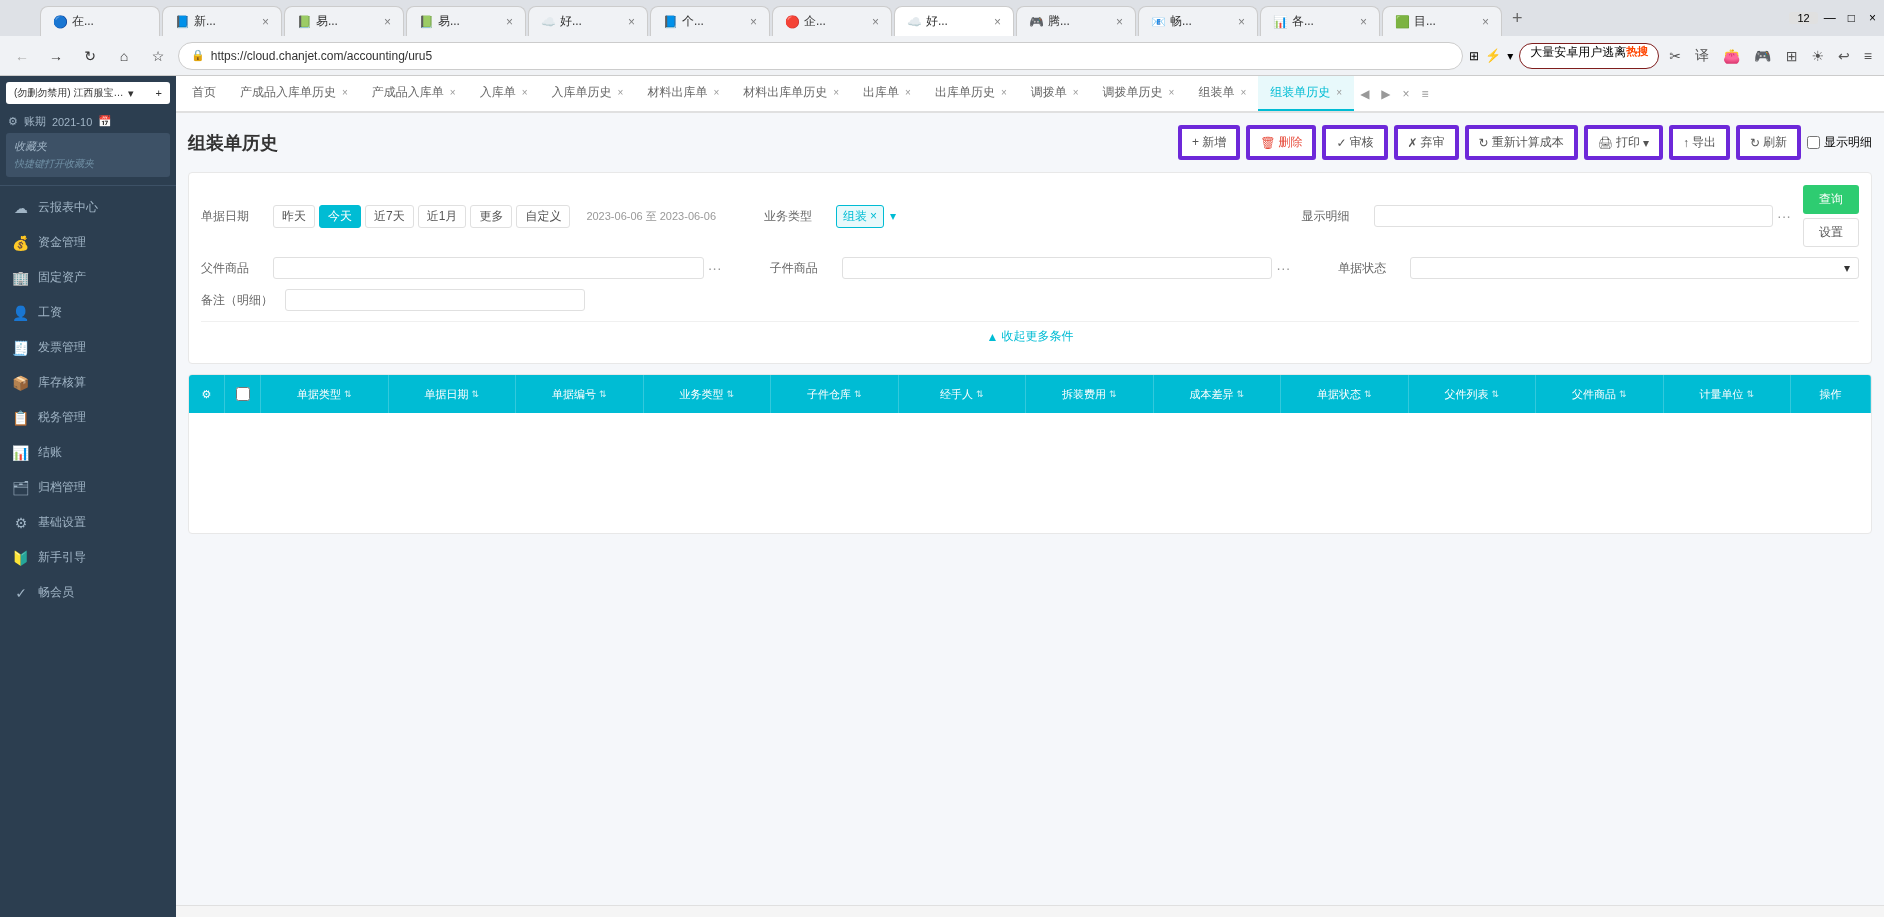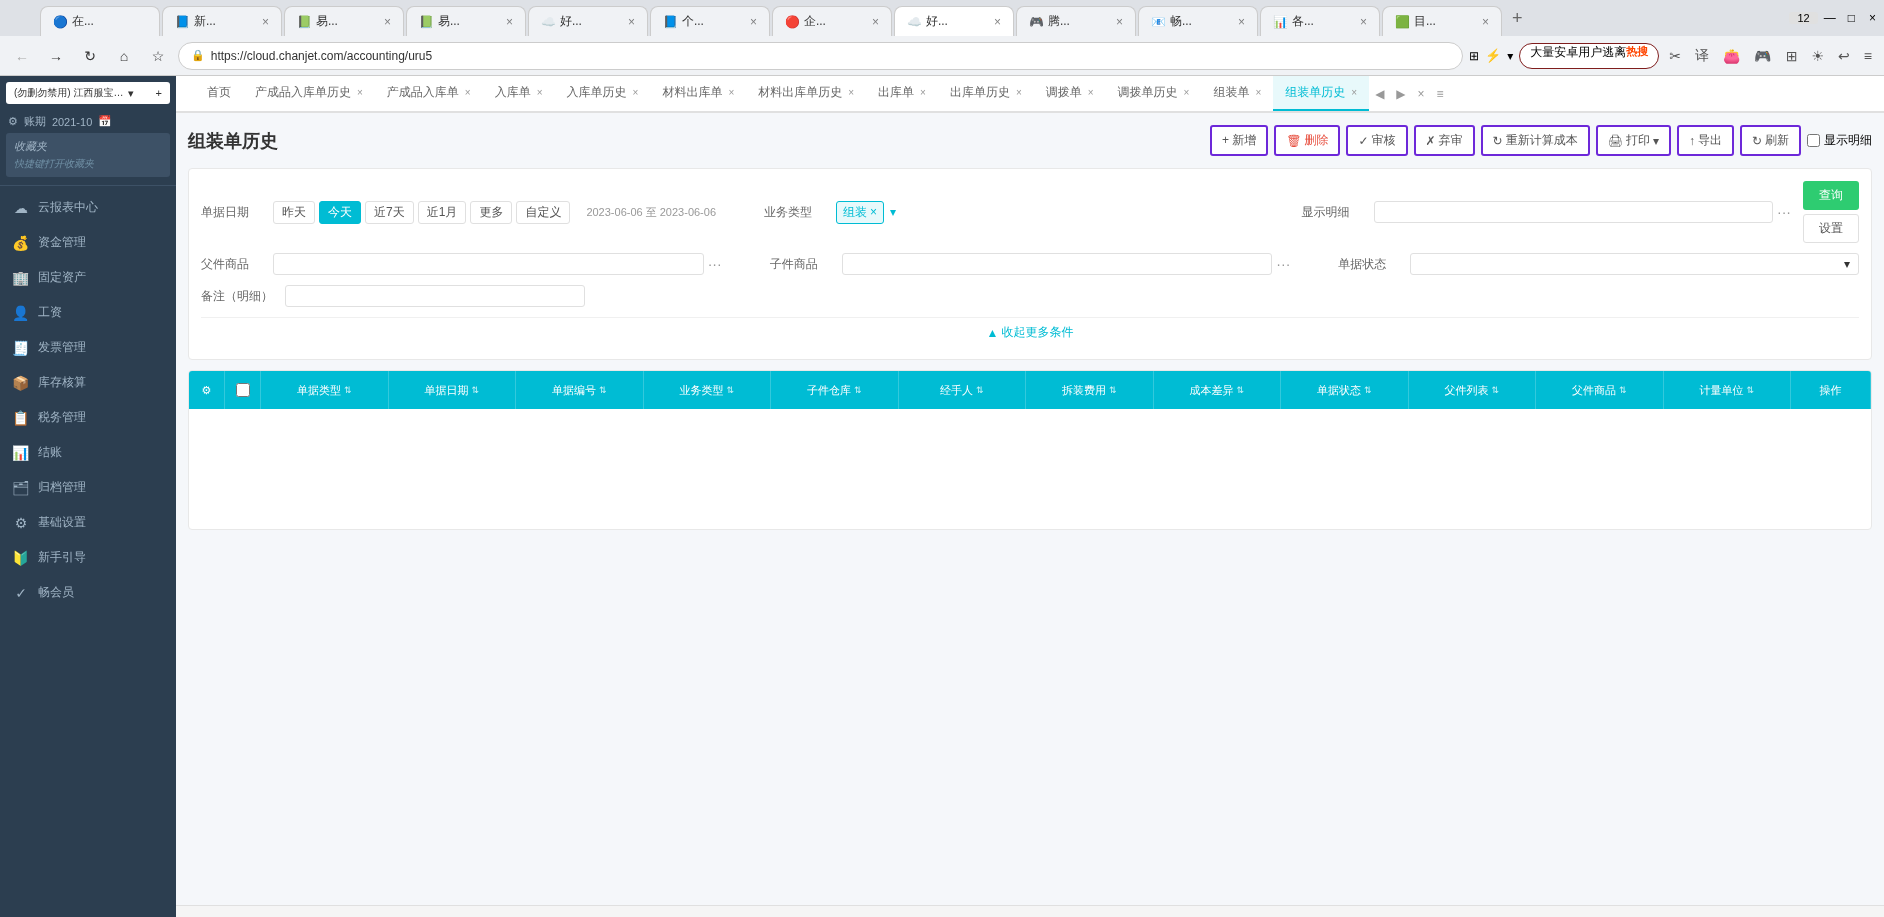--- a/index.html
+++ b/index.html
@@ -37,32 +37,32 @@
     .sidebar-menu-item { display: flex; align-items: center; gap: 8px; padding: 9px 12px; color: #a0b4c5; cursor: pointer; font-size: 12px; }
     .sidebar-menu-item .menu-icon { font-size: 14px; width: 18px; text-align: center; }
 
     
     .main-content { flex: 1; display: flex; flex-direction: column; background: #f5f7fa; overflow: hidden; }
 
     
     .top-nav { background: #fff; border-bottom: 1px solid #e0e0e0; }
 
     
-    .tabs-bar { display: flex; align-items: center; background: #fff; border-bottom: 1px solid #e0e0e0; overflow-x: auto; white-space: nowrap; padding: 0 19px; }
+    .tabs-bar { display: flex; align-items: center; background: #fff; border-bottom: 1px solid #e0e0e0; overflow-x: auto; white-space: nowrap; padding: 0 4px; }
     .page-tab { display: inline-flex; align-items: center; padding: 8px 12px; font-size: 12px; color: #666; cursor: pointer; border-bottom: 2px solid transparent; gap: 4px; white-space: nowrap; }
     .page-tab.active { color: #00bcd4; border-bottom: 2px solid #00bcd4; background: #e8f9fb; }
     .page-tab .tab-x { color: #999; font-size: 10px; cursor: pointer; margin-left: 2px; }
     .tabs-nav-btn { padding: 4px 6px; cursor: pointer; color: #999; font-size: 12px; }
 
     
     .page-body { flex: 1; overflow-y: auto; padding: 12px; }
     .page-header { display: flex; align-items: center; margin-bottom: 12px; }
     .page-title { font-size: 18px; color: #333; font-weight: bold; }
     .page-actions { margin-left: auto; display: flex; align-items: center; gap: 6px; }
-    .action-btn { display: inline-flex; align-items: center; gap: 3px; padding: 5px 10px; border: 2px solid #6d28d9; background: #fff; border-radius: 3px; cursor: pointer; font-size: 12px; color: #555; }
+    .action-btn { display: inline-flex; align-items: center; gap: 3px; padding: 5px 10px; border: 4px solid #6d28d9; background: #fff; border-radius: 3px; cursor: pointer; font-size: 12px; color: #555; }
     .action-btn.danger { color: #e74c3c; }
 
     
     .filter-section { background: #fff; border: 1px solid #e8e8e8; border-radius: 4px; padding: 12px; margin-bottom: 10px; }
     .filter-row { display: flex; align-items: center; gap: 12px; margin-bottom: 10px; }
     .filter-label { color: #666; font-size: 12px; white-space: nowrap; min-width: 60px; }
     .filter-date-btns { display: flex; gap: 4px; align-items: center; }
     .date-btn { padding: 2px 8px; border: 1px solid #e0e0e0; background: #fff; border-radius: 3px; cursor: pointer; font-size: 12px; color: #555; }
     .date-btn.active { background: #00bcd4; color: #fff; border-color: #00bcd4; }
     .date-range { font-size: 11px; color: #999; margin-left: 4px; }

